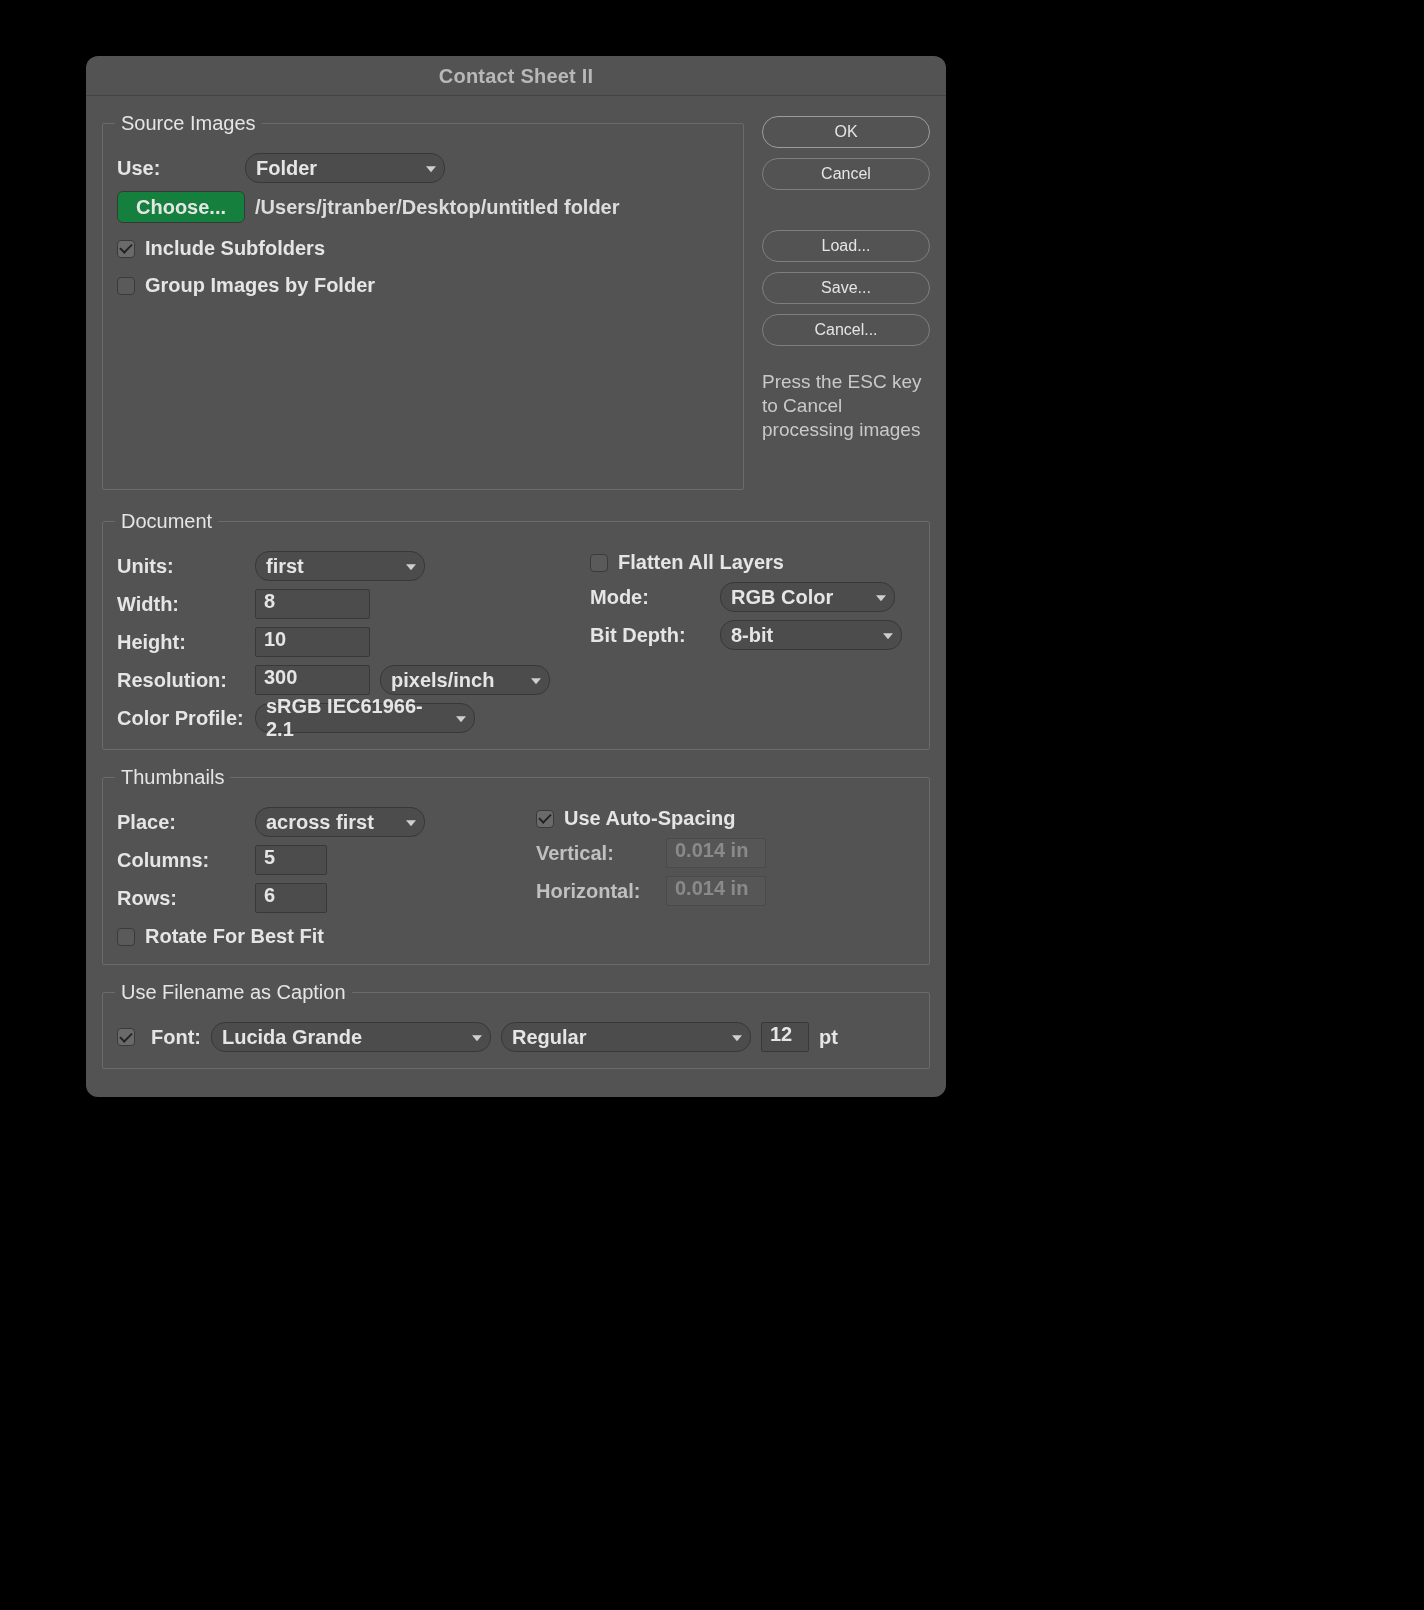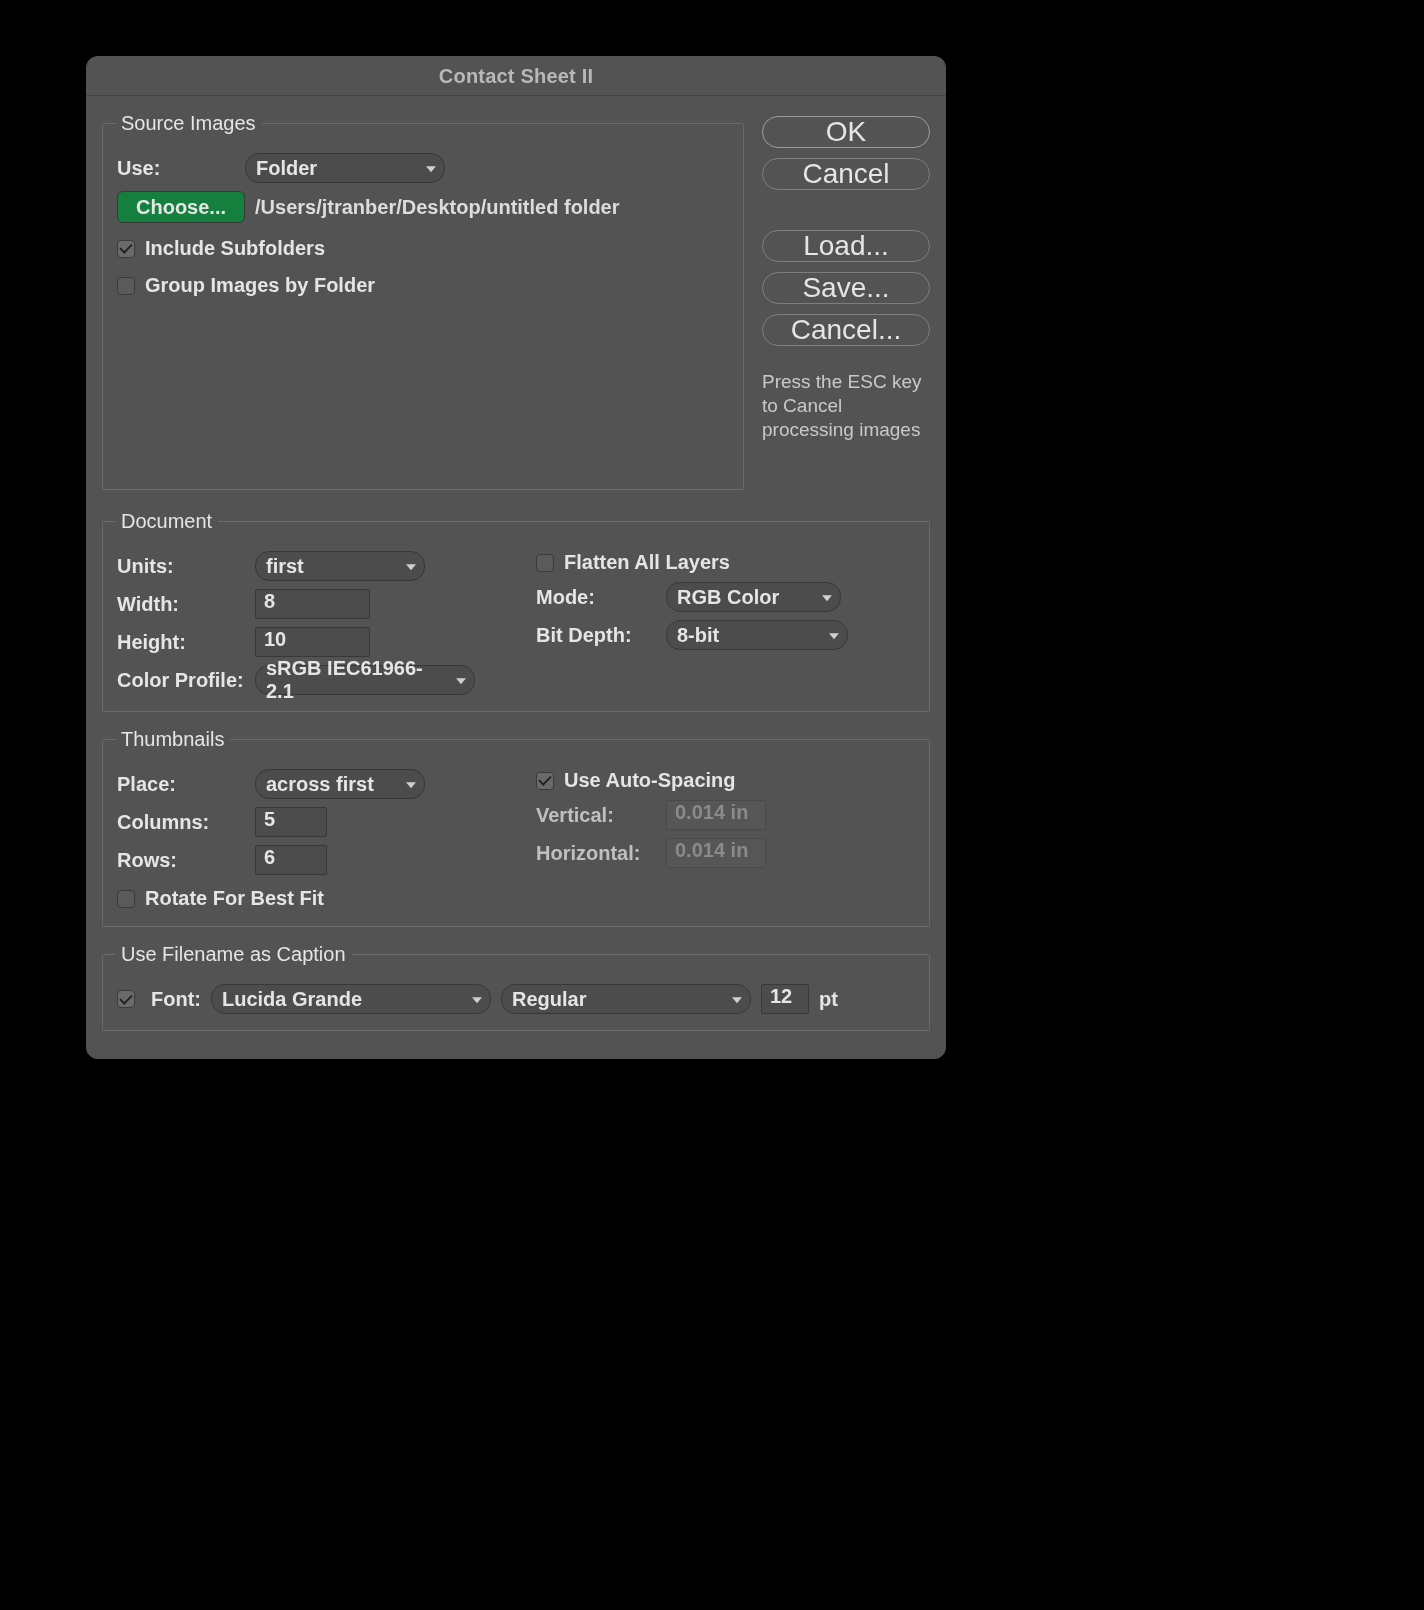--- a/index.html
+++ b/index.html
@@ -125,21 +125,21 @@
   .pill {
     height: 32px;
     border: 1.5px solid #9c9c9c;
     border-radius: 18px;
     background: transparent;
     color: #e5e5e5;
     display: flex;
     align-items: center;
     justify-content: center;
     cursor: default;
-    font-size: 28px;
+    font-size: 16px;
   }
   .pill.thin { border: 1px solid #7e7e7e; }
   .hint {
     color: #c9c9c9;
     font-size: 19px;
     line-height: 1.25;
     margin-top: 14px;
   }
   .path { color: #dcdcdc; }
   .grid2 { display: flex; gap: 40px; }
@@ -223,20 +223,29 @@
               <span>8</span>
             </div>
           </div>
           <div class="row">
             <span class="label" style="min-width:128px">Height:</span>
             <div class="txt" style="width:115px">
               <span>10</span>
             </div>
           </div>
           <div class="row">
+            <span class="label" style="min-width:128px">Resolution:</span>
+            <div class="txt" style="width:115px">
+              <span>300</span>
+            </div>
+            <div class="select" style="width:170px">
+              <span>pixels/inch</span>
+            </div>
+          </div>
+          <div class="row">
             <span class="label" style="min-width:128px">Color Profile:</span>
             <div class="select" style="width:220px">
               <span>sRGB IEC61966-2.1</span>
             </div>
           </div>
         </div>
         <div class="col">
           <div class="row">
             <span class="checkbox"></span>
             <span>Flatten All Layers</span>

